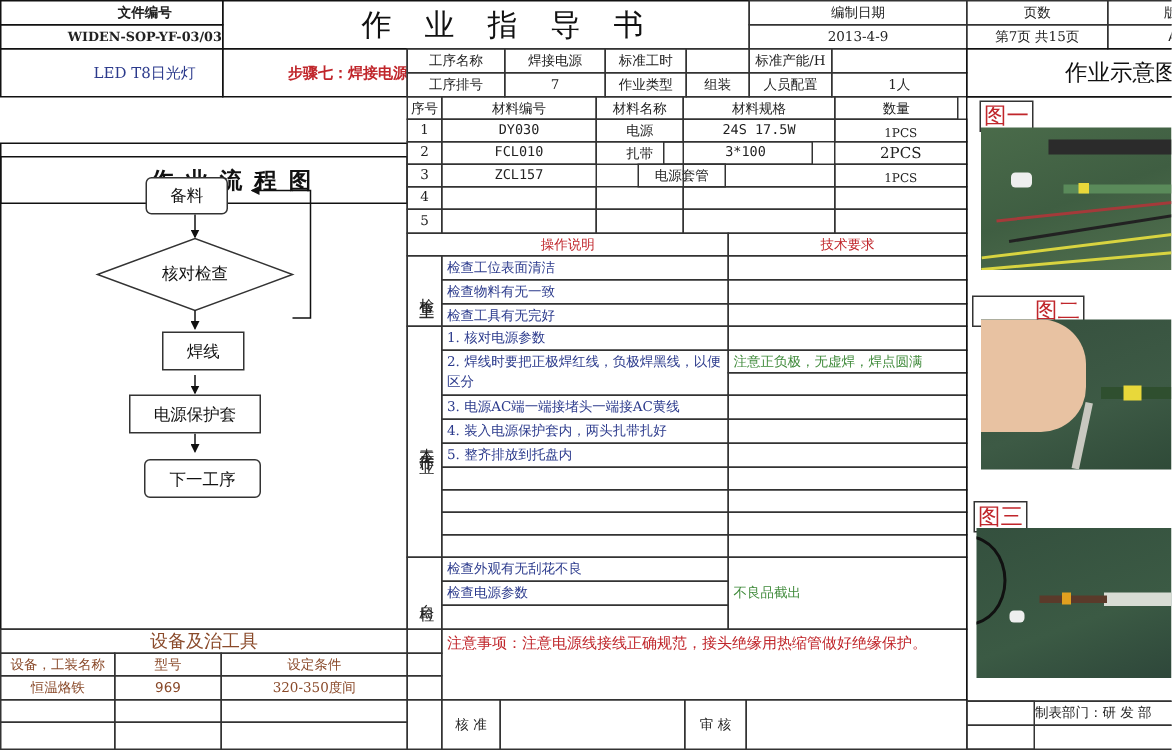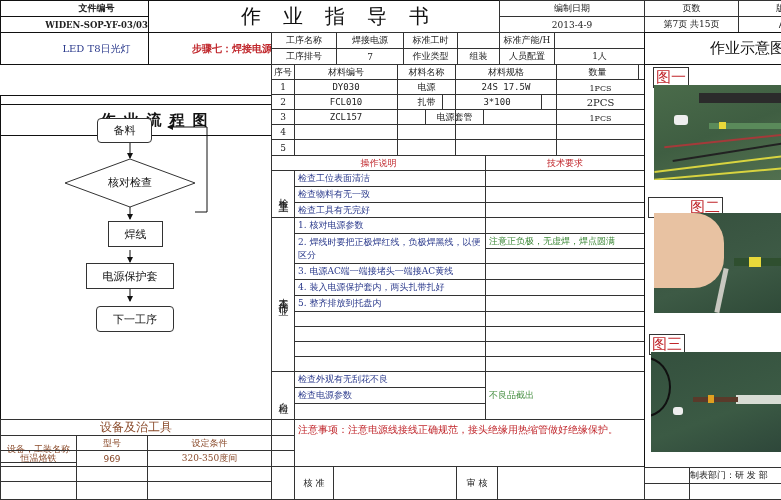--- a/index.html
+++ b/index.html
@@ -141,21 +141,21 @@
 <div class="c" style="left:485px;top:341px;width:160px;height:16px;"></div>
 <div class="c" style="left:485px;top:356px;width:160px;height:16px;"></div>
 
 <div class="c vert" style="left:271px;top:371px;width:24px;height:49px;">自检</div>
 <div class="c l blue" style="left:294px;top:371px;width:192px;height:17px;">检查外观有无刮花不良</div>
 <div class="c l blue" style="left:294px;top:387px;width:192px;height:17px;">检查电源参数</div>
 <div class="c" style="left:294px;top:403px;width:192px;height:17px;"></div>
 <div class="c l green" style="left:485px;top:371px;width:160px;height:49px;">不良品截出</div>
 
 <div class="c brown" style="left:0;top:419px;width:272px;height:17px;font-size:12px;">设备及治工具</div>
-<div class="c brown" style="left:0;top:435px;width:77px;height:28px;">设备，工装名称</div>
+<div class="c brown" style="left:0;top:435px;width:77px;height:16px;">设备，工装名称</div>
 <div class="c brown" style="left:76px;top:435px;width:72px;height:16px;">型号</div>
 <div class="c brown" style="left:147px;top:435px;width:125px;height:16px;">设定条件</div>
 <div class="c brown" style="left:0;top:450px;width:77px;height:17px;">恒温烙铁</div>
 <div class="c brown" style="left:76px;top:450px;width:72px;height:17px;font-family:'DejaVu Sans',sans-serif;">969</div>
 <div class="c brown" style="left:147px;top:450px;width:125px;height:17px;">320-350度间</div>
 <div class="c" style="left:0;top:466px;width:77px;height:16px;"></div>
 <div class="c" style="left:76px;top:466px;width:72px;height:16px;"></div>
 <div class="c" style="left:147px;top:466px;width:125px;height:16px;"></div>
 <div class="c" style="left:0;top:481px;width:77px;height:19px;"></div>
 <div class="c" style="left:76px;top:481px;width:72px;height:19px;"></div>

